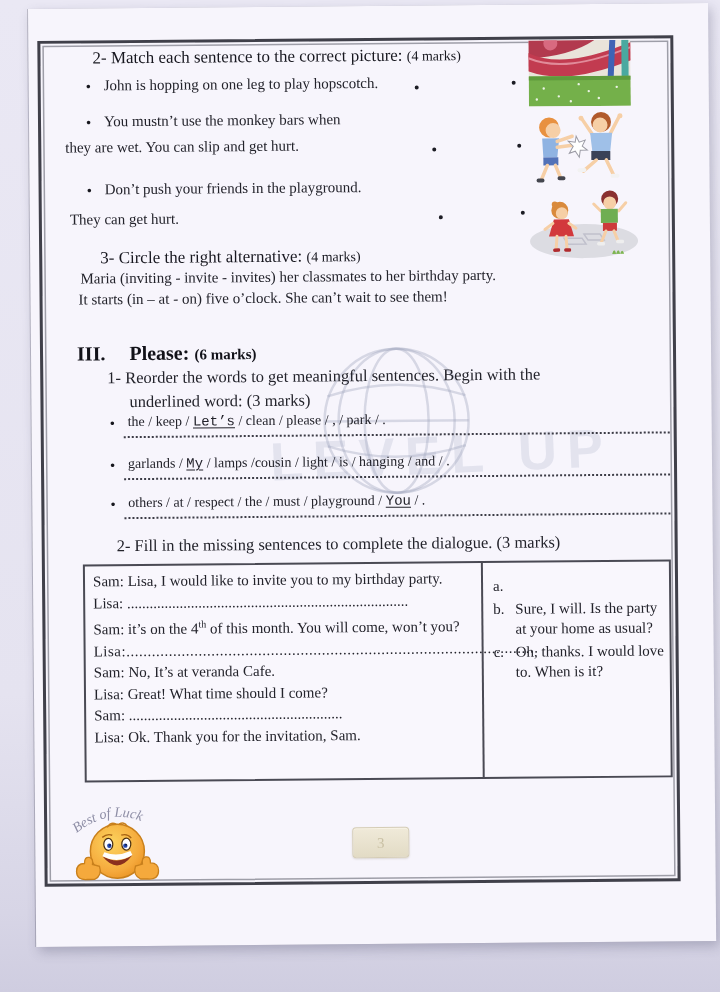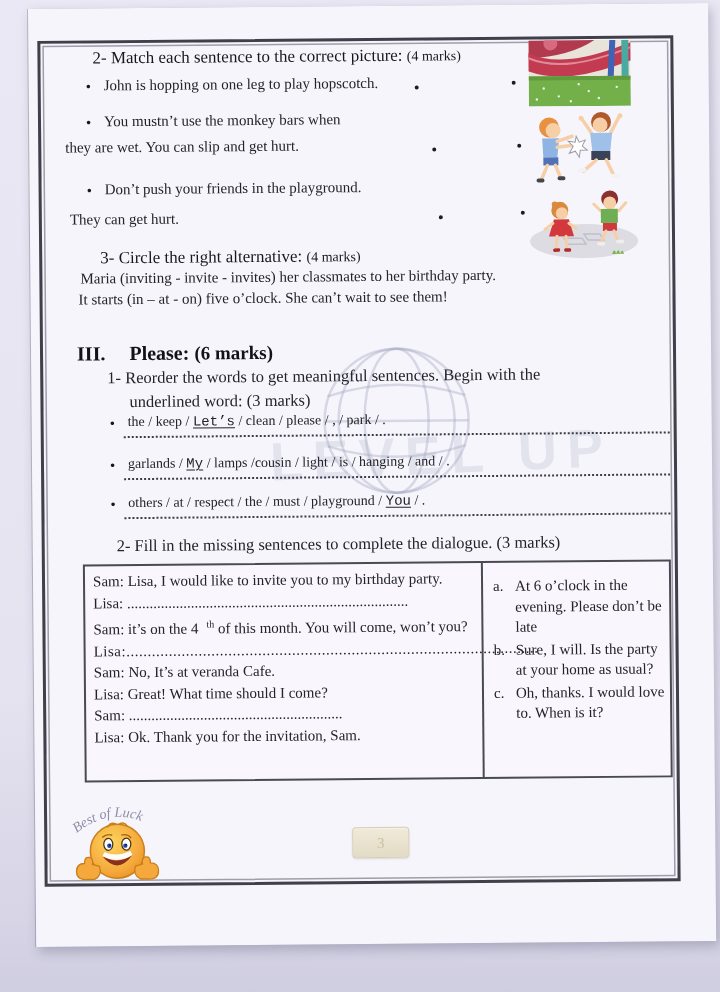--- a/index.html
+++ b/index.html
@@ -30,33 +30,33 @@
   .mdot { position:absolute; width:4px; height:4px; background:#1c1c24; border-radius:50%; }
   .uw { text-decoration:underline; text-underline-offset:2px;font-family:Liberation Mono, monospace; }
   .dotline { position:absolute; height:0; border-bottom:2.5px dotted #3c3c46; }
   .wm-text {
     position:absolute; left:238px; top:418px;
     font-family:"Liberation Sans", sans-serif;
     font-size:54px; font-weight:bold; letter-spacing:10px;
     color:rgba(165,170,195,.24); transform:rotate(-2deg);
   }
   .h-writing { font-size:20px; font-weight:bold; color:#121219; }
-  .h-writing .marks { font-size:19px; font-weight:bold; }
+  .h-writing .marks { font-size:15px; font-weight:bold; }
   .dlg-table {
     position:absolute; left:50px; top:556px; width:588px; height:218px;
     border:2px solid #4a4a54; display:flex; background:rgba(255,255,255,.25);
   }
   .dlg-left { width:398px; border-right:2px solid #4a4a54; padding:5px 10px 0 8px;
     font-size:15px; line-height:21.5px; }
   .dlg-left > div { margin-bottom:0; }
   .dlg-right { flex:1; padding:13px 4px 0 10px; font-size:15px; line-height:20.5px; }
   .opt { display:flex; margin-bottom:2px; }
   .opt-label { width:22px; flex:none; }
   .opt-text { flex:1; }
-  .sup { vertical-align:super; font-size:10px;margin-left:8px; }
+  .sup { vertical-align:super; font-size:10px; }
   .pagebtn {
     position:absolute; left:317px; top:821px; width:57px; height:31px;
     background:linear-gradient(#f0ead9,#e2dbc5);
     border:1px solid #d5cdb6; border-radius:4px;
     box-shadow:0 1px 2px rgba(120,110,80,.22), inset 0 1px 0 #f8f3e6;
     color:#c9c0a4; text-align:center; line-height:30px; font-size:15px;
   }
   .pic { position:absolute; }
   svg text { font-family:"Liberation Serif", serif; }
 </style>
@@ -224,21 +224,20 @@
       <div><span>Sam: it’s on the 4</span><span class="sup">th</span><span> of this month. You will come, won’t you?</span></div>
       <div style="letter-spacing:.5px;">Lisa:.................................................................................................</div>
       <div>Sam: No, It’s at veranda Cafe.</div>
       <div>Lisa: Great! What time should I come?</div>
       <div>Sam: .........................................................</div>
       <div>Lisa: Ok. Thank you for the invitation, Sam.</div>
     </div>
     <div class="dlg-right">
       <div class="opt">
         <span class="opt-label">a.</span>
-        <span class="opt-text">At 6 o’clock in the evening. Please don’t be late</span>
       </div>
       <div class="opt">
         <span class="opt-label">b.</span>
         <span class="opt-text">Sure, I will. Is the party at your home as usual?</span>
       </div>
       <div class="opt">
         <span class="opt-label">c.</span>
         <span class="opt-text">Oh, thanks. I would love to. When is it?</span>
       </div>
     </div>

